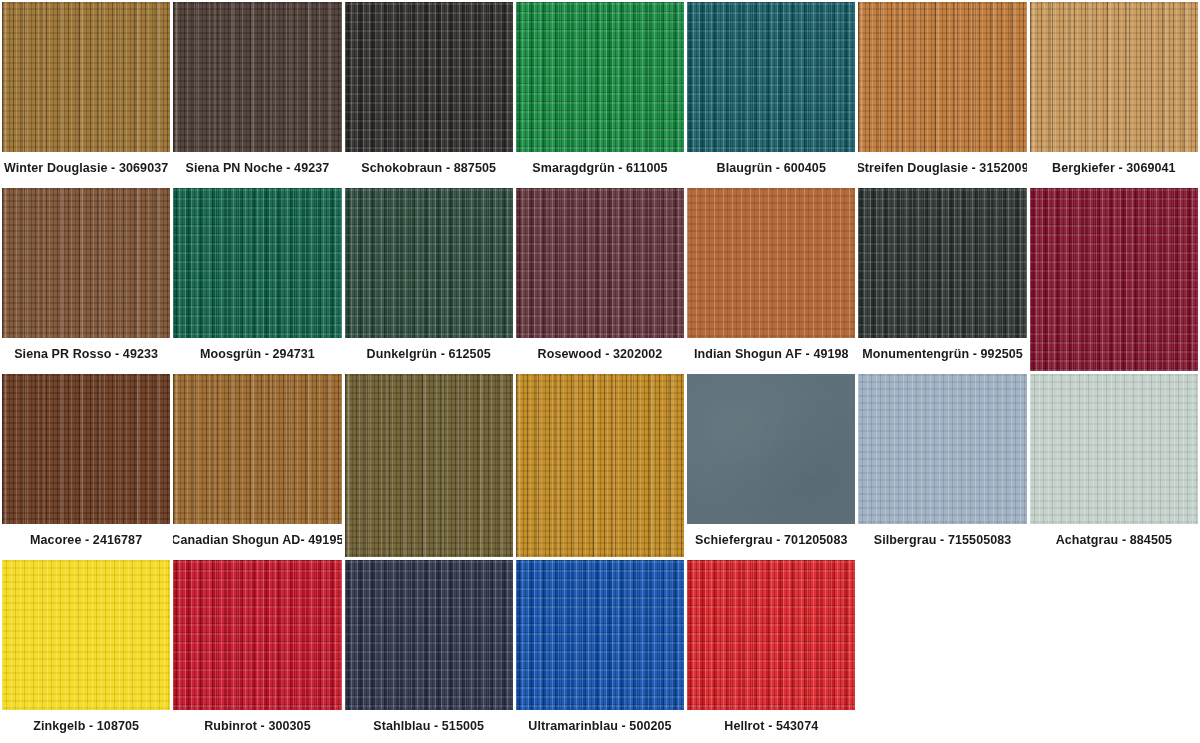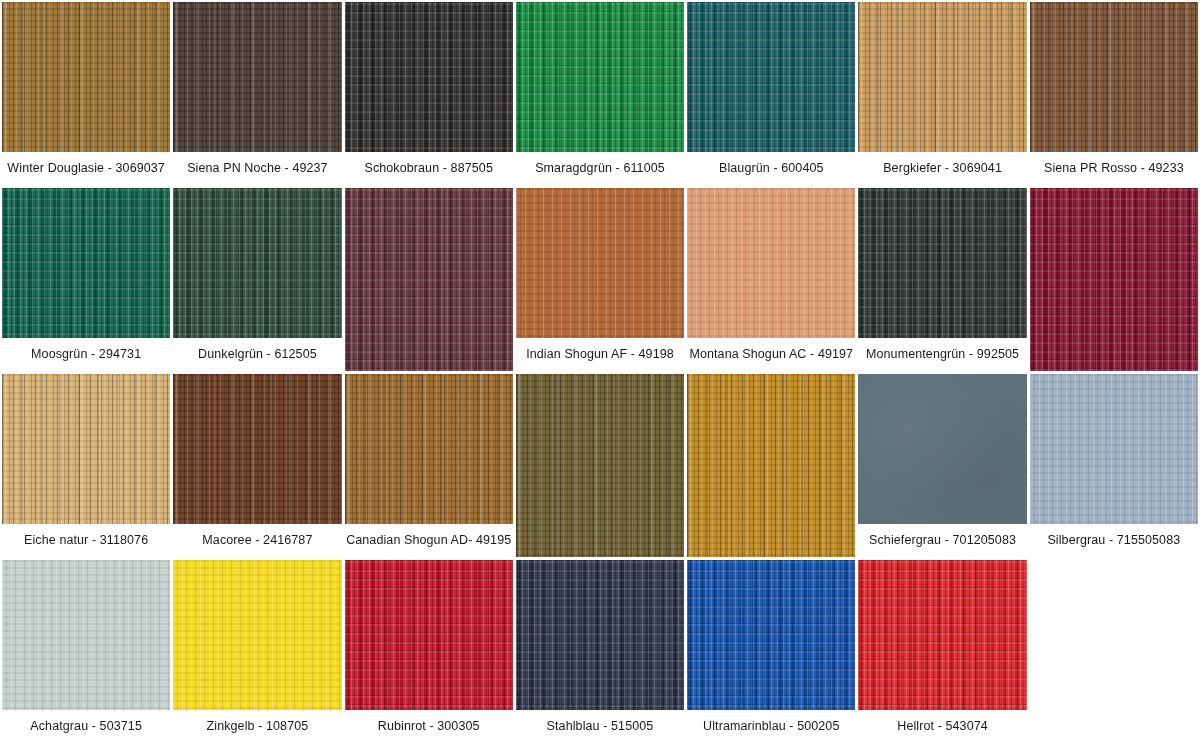--- a/index.html
+++ b/index.html
@@ -85,21 +85,21 @@
   }
   .label{
     height:33px;
     flex:0 0 33px;
     display:flex;
     align-items:center;
     justify-content:center;
     background:#ffffff;
     color:#1a1a1a;
     font-size:12.5px;
-    font-weight:normal;
+    font-weight:bold;
     letter-spacing:.1px;
     white-space:nowrap;
     text-align:center;
     line-height:1;
   }
 </style>
 </head>
 <body>
 
 <div id="grid">
@@ -128,20 +128,26 @@
       <div class="label">Smaragdgrün - 611005</div>
     </div>
     <div class="cell">
       <div class="swatch tex-fibre">
         <div class="base" style="background: rgb(21, 92, 102);"></div>
       </div>
       <div class="label">Blaugrün - 600405</div>
     </div>
     <div class="cell">
       <div class="swatch tex-grain">
+        <div class="base" style="background: rgb(192, 122, 58);"></div>
+      </div>
+      <div class="label">Streifen Douglasie - 3152009</div>
+    </div>
+    <div class="cell">
+      <div class="swatch tex-grain">
         <div class="base" style="background: rgb(201, 154, 92);"></div>
       </div>
       <div class="label">Bergkiefer - 3069041</div>
     </div>
     <div class="cell">
       <div class="swatch tex-grain">
         <div class="base" style="background: rgb(126, 84, 54);"></div>
       </div>
       <div class="label">Siena PR Rosso - 49233</div>
     </div>
@@ -154,49 +160,38 @@
     <div class="cell">
       <div class="swatch tex-fibre">
         <div class="base" style="background: rgb(42, 74, 58);"></div>
       </div>
       <div class="label">Dunkelgrün - 612505</div>
     </div>
     <div class="cell">
       <div class="swatch tex-fibre">
         <div class="base" style="background: rgb(98, 49, 58);"></div>
       </div>
+      <div class="label">Rosewood -  3202002</div>
     </div>
     <div class="cell">
       <div class="swatch tex-soft">
         <div class="base" style="background: rgb(176, 100, 51);"></div>
       </div>
       <div class="label">Indian Shogun AF - 49198</div>
     </div>
     <div class="cell">
-      <div class="swatch tex-soft">
-        <div class="base" style="background: rgb(221, 156, 116);"></div>
-      </div>
-      <div class="label">Montana Shogun AC - 49197</div>
-    </div>
-    <div class="cell">
       <div class="swatch tex-fibre">
         <div class="base" style="background: rgb(43, 51, 48);"></div>
       </div>
       <div class="label">Monumentengrün - 992505</div>
     </div>
     <div class="cell">
       <div class="swatch tex-fibre">
         <div class="base" style="background: rgb(133, 19, 45);"></div>
       </div>
-    </div>
-    <div class="cell">
-      <div class="swatch tex-grain">
-        <div class="base" style="background: rgb(216, 177, 116);"></div>
-      </div>
-      <div class="label">Eiche natur - 3118076</div>
     </div>
     <div class="cell">
       <div class="swatch tex-grain">
         <div class="base" style="background: rgb(107, 60, 34);"></div>
       </div>
       <div class="label">Macoree - 2416787</div>
     </div>
     <div class="cell">
       <div class="swatch tex-grain">
         <div class="base" style="background: rgb(156, 106, 46);"></div>
@@ -222,21 +217,21 @@
     <div class="cell">
       <div class="swatch tex-soft">
         <div class="base" style="background: rgb(159, 176, 196);"></div>
       </div>
       <div class="label">Silbergrau - 715505083</div>
     </div>
     <div class="cell">
       <div class="swatch tex-soft">
         <div class="base" style="background: rgb(196, 210, 203);"></div>
       </div>
-      <div class="label">Achatgrau - 503715</div>
+      <div class="label">Achatgrau - 884505</div>
     </div>
     <div class="cell">
       <div class="swatch tex-soft">
         <div class="base" style="background: rgb(246, 218, 34);"></div>
       </div>
       <div class="label">Zinkgelb - 108705</div>
     </div>
     <div class="cell">
       <div class="swatch tex-fibre">
         <div class="base" style="background: rgb(198, 18, 39);"></div>

